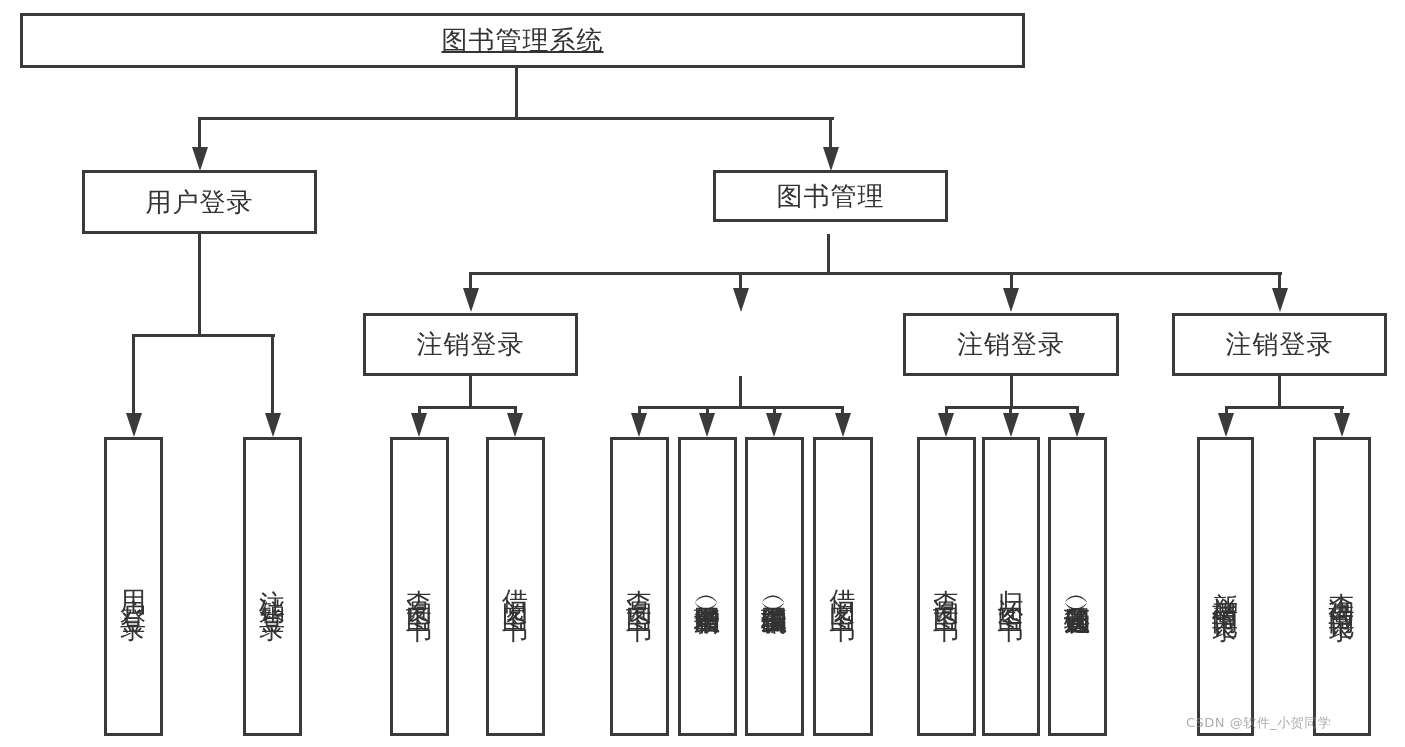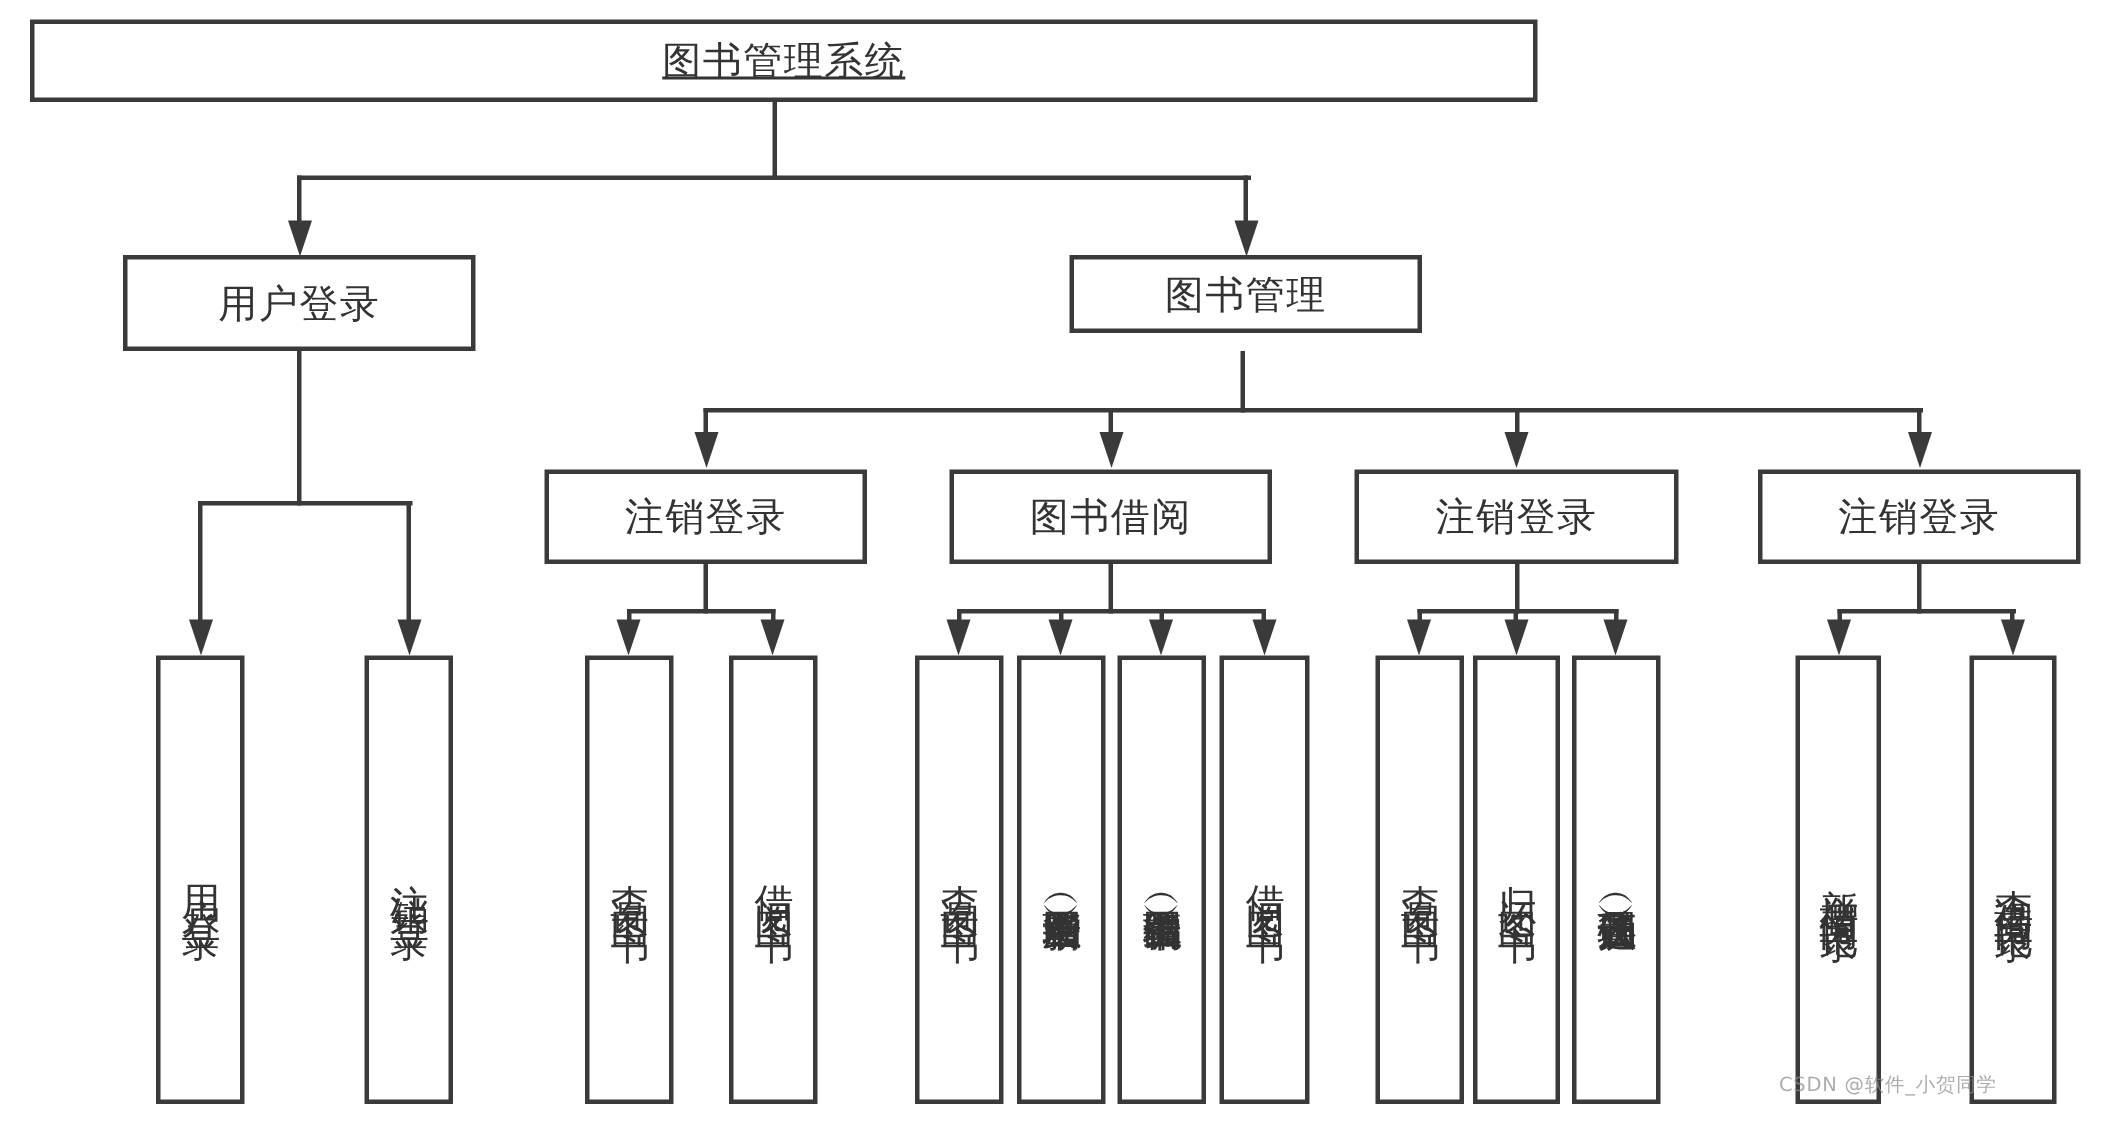--- a/index.html
+++ b/index.html
@@ -65,23 +65,20 @@
   <div class="box h-box" style="left:82px; top:170px; width:235px; height:64px;">
     <span>用户登录</span>
   </div>
   <div class="box h-box" style="left:713px; top:170px; width:235px; height:52px;">
     <span>图书管理</span>
   </div>
 
   <div class="box h-box" style="left:363px; top:313px; width:215px; height:63px;">
     <span>注销登录</span>
   </div>
-  <div class="box h-box" style="left:633px; top:313px; width:215px; height:63px;">
-    <span>图书借阅</span>
-  </div>
   <div class="box h-box" style="left:903px; top:313px; width:216px; height:63px;">
     <span>注销登录</span>
   </div>
   <div class="box h-box" style="left:1172px; top:313px; width:215px; height:63px;">
     <span>注销登录</span>
   </div>
 
   <div class="box v-box vt-s" style="left:104px; top:437px; width:59px; height:299px;">
     <span>用户登录</span>
   </div>

